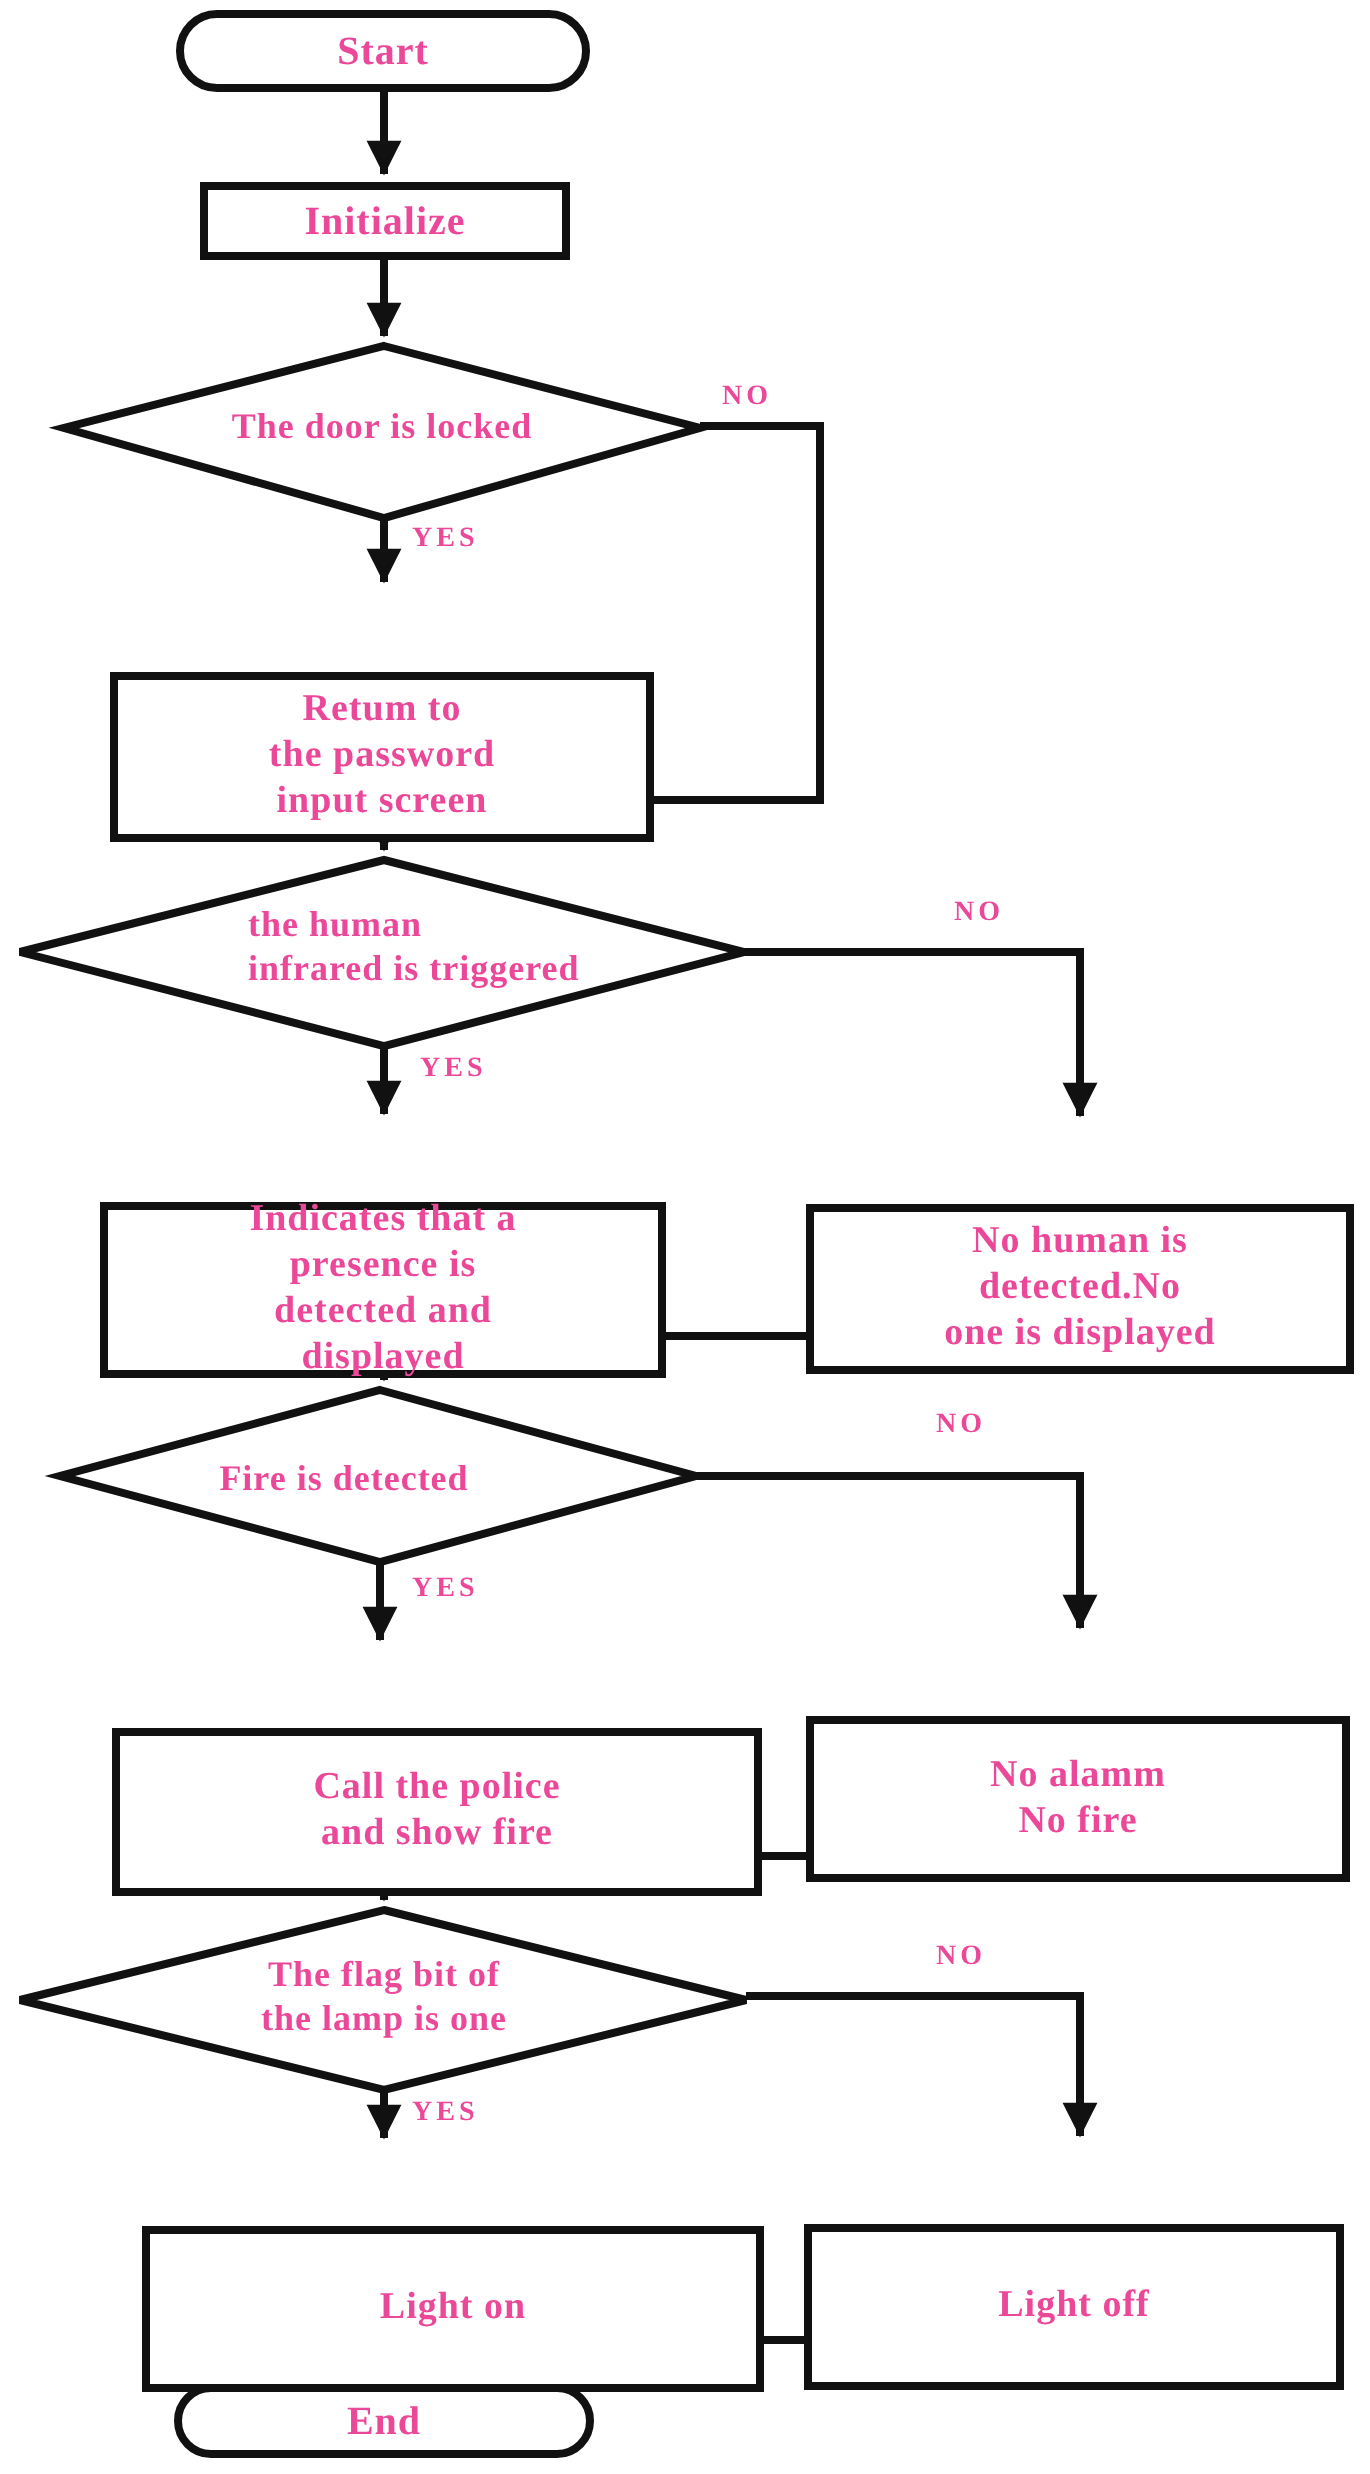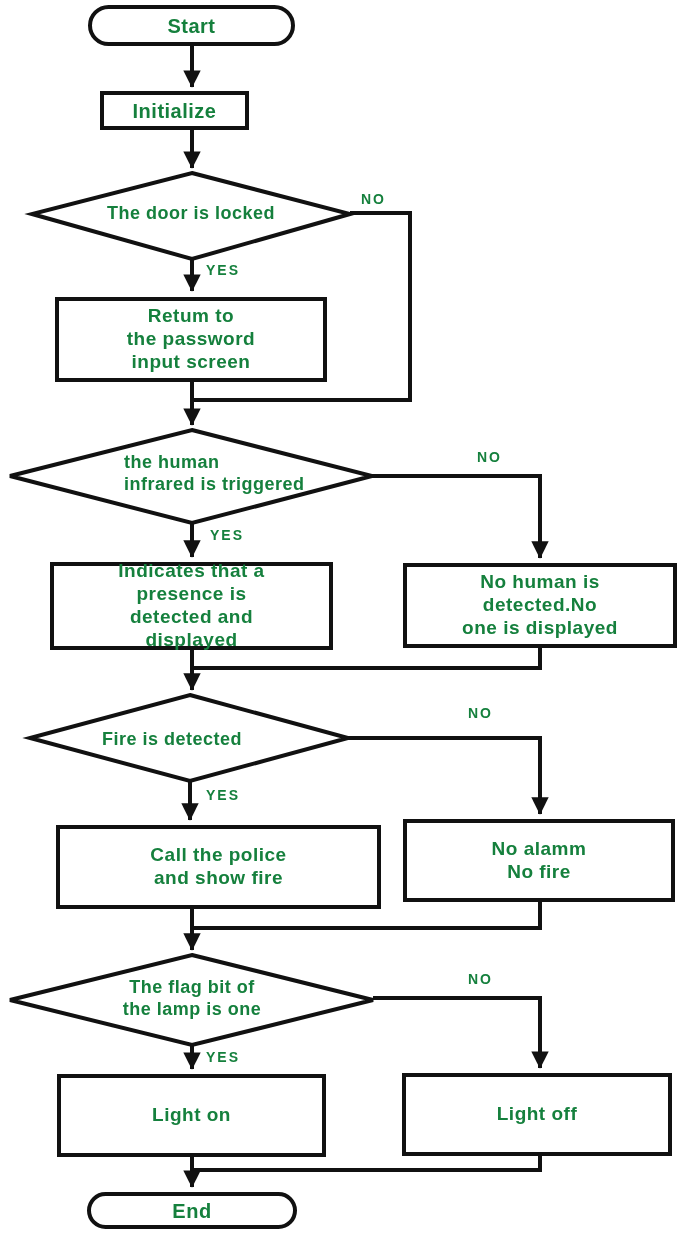--- a/index.html
+++ b/index.html
@@ -1,27 +1,27 @@
 <!DOCTYPE html>
 <html><head>
 <meta charset="utf-8">
 <style>
   html,body{margin:0;padding:0;background:#fff;}
   .canvas{
     position:relative;width:685px;height:1237px;background:#ffffff;overflow:hidden;
-    font-family:Liberation Sans, sans-serif;color:#15803d;
+    font-family:Liberation Serif, serif;color:#ec4899;
   }
   .canvas svg{position:absolute;left:0;top:0;}
   .node{
     position:absolute;box-sizing:border-box;border:4px solid #111;background:#fff;
     display:flex;align-items:center;justify-content:center;text-align:center;
     font-weight:bold;white-space:pre-line;line-height:1.2;letter-spacing:.5px;
   }
   .terminator{border-radius:22px;border-width:4px;}
-  .proc{font-size:19px;}
+  .proc{font-size:19px;margin-top:39px;}
   .big{font-size:20px;}
   .dtext{
     position:absolute;font-weight:bold;white-space:pre-line;line-height:1.22;
     font-size:18px;letter-spacing:.5px;text-align:center;
   }
   .blabel{
     position:absolute;font-weight:bold;font-size:14px;letter-spacing:2px;
   }
 </style>
 </head>
@@ -57,21 +57,21 @@
     <g stroke="#111" stroke-width="4" fill="#fff">
       <polygon points="192,173 350,214 192,259 32,214"></polygon>
       <polygon points="192,430 372,476 192,523 10,476"></polygon>
       <polygon points="190,695 348,738 190,781 30,738"></polygon>
       <polygon points="192,955 373,1000 192,1045 10,1000"></polygon>
     </g>
   </svg>
 
   <div class="node terminator big" style="left:88px;top:5px;width:207px;height:41px;">Start</div>
 
-  <div class="node big" style="left:100px;top:91px;width:149px;height:39px;">Initialize</div>
+  <div class="node big" style="left:100px;top:91px;width:185px;height:39px;">Initialize</div>
 
   <div class="dtext" style="left:52px;top:203px;width:278px;">The door is locked</div>
 
   <div class="node proc" style="left:55px;top:297px;width:272px;height:85px;">Retum to
 the password
 input screen</div>
 
   <div class="dtext" style="left:80px;top:452px;width:250px;text-align:left;margin-left:44px;">the human
 infrared is triggered</div>
 
@@ -88,21 +88,21 @@
 
   <div class="node proc" style="left:56px;top:825px;width:325px;height:84px;">Call the police
 and show fire</div>
 
   <div class="node proc" style="left:403px;top:819px;width:272px;height:83px;">No alamm
 No fire</div>
 
   <div class="dtext" style="left:52px;top:977px;width:280px;">The flag bit of
 the lamp is one</div>
 
-  <div class="node proc" style="left:57px;top:1074px;width:269px;height:83px;">Light on</div>
+  <div class="node proc" style="left:71px;top:1074px;width:311px;height:83px;">Light on</div>
 
   <div class="node terminator big" style="left:87px;top:1192px;width:210px;height:37px;">End</div>
 
   <div class="node proc" style="left:402px;top:1073px;width:270px;height:83px;">Light off</div>
 
   <div class="blabel" style="left:361px;top:191px;">NO</div>
   <div class="blabel" style="left:206px;top:262px;">YES</div>
 
   <div class="blabel" style="left:477px;top:449px;">NO</div>
   <div class="blabel" style="left:210px;top:527px;">YES</div>

